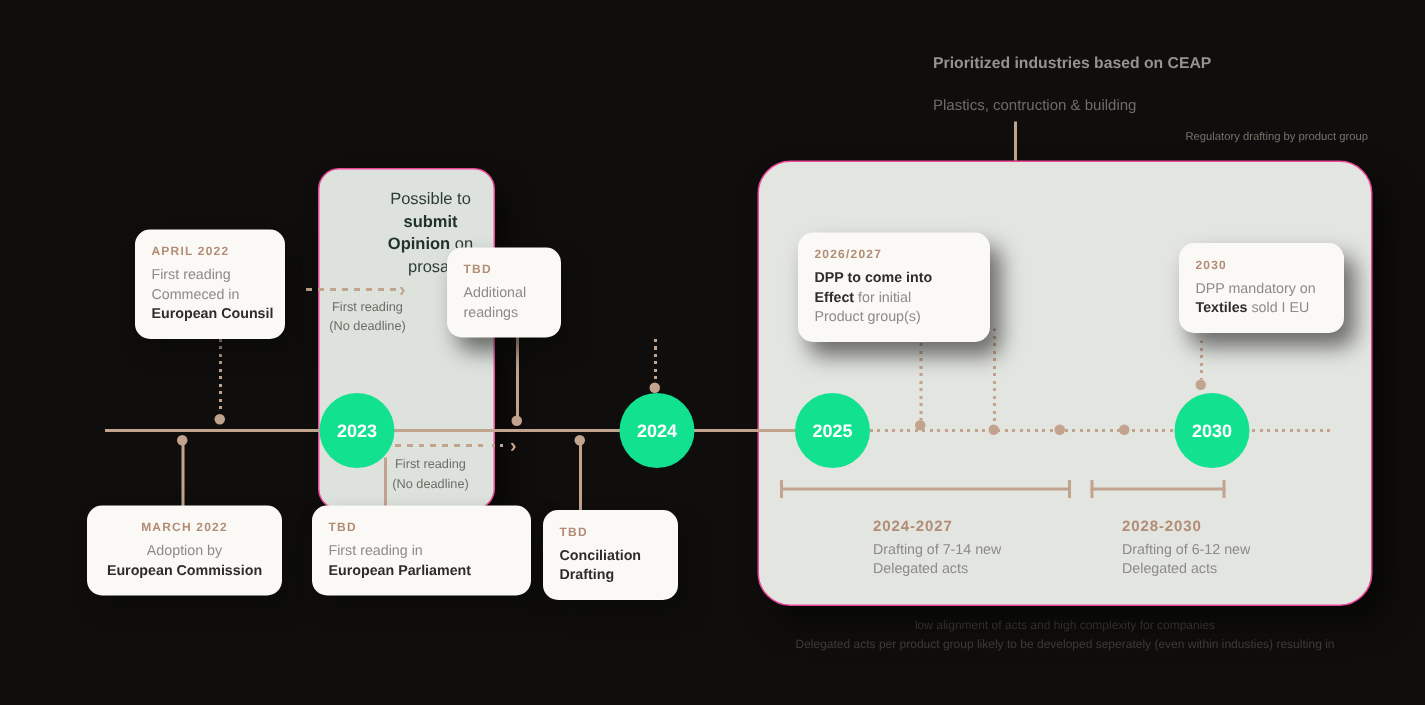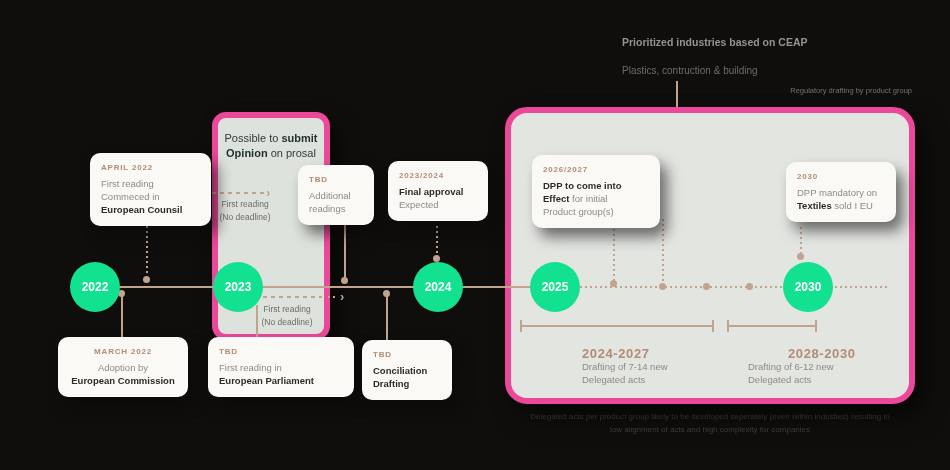--- a/index.html
+++ b/index.html
@@ -3,21 +3,21 @@
 <meta charset="utf-8">
 <style>
   * { margin:0; padding:0; box-sizing:border-box; }
   body { background:#000; }
   .stage {
     position:relative; width:950px; height:470px; overflow:hidden;
     background:#0f0e0c;
     font-family:"Liberation Sans", sans-serif;
   }
   
-  .panel { position:absolute; border:6px solid #ec4899; z-index:1; }
+  .panel { position:absolute; border:1px solid #ec4899; z-index:1;padding-left:32px; }
   .panel-right { left:505px; top:107px; width:410px; height:297px; background:#e3e5e1; border-radius:22px; box-shadow:10px 12px 22px rgba(0,0,0,.55); }
   .panel-opinion { left:212px; top:112px; width:118px; height:228px; background:#dde2dc; border-radius:14px; box-shadow:8px 10px 18px rgba(0,0,0,.55); text-align:center; padding-top:13px; }
   .panel-opinion .op-line { font-size:11px; line-height:15px; color:#2e3d37; }
   .panel-opinion .b { font-weight:bold; color:#22332d; }
   
   .tl-solid { position:absolute; left:70px; top:286px; width:472px; height:2px; background:#c2a48e; z-index:2; }
   .tl-dotted { position:absolute; left:580px; top:286px; width:308px; height:2px; z-index:2;
     background:repeating-linear-gradient(90deg,#c2a48e 0 2px,transparent 2px 5px); }
   .year-circle { position:absolute; width:50px; height:50px; border-radius:50%; background:#12e18f;
     color:#fff; font-size:12px; font-weight:bold; display:flex; align-items:center; justify-content:center; z-index:3; }
@@ -32,21 +32,21 @@
     box-shadow:7px 9px 14px rgba(10,10,8,.55); }
   .card .tag { font-size:8px; font-weight:bold; letter-spacing:.8px; color:#b28c74; margin-bottom:5px; }
   .card .line { font-size:9.5px; line-height:13px; color:#8c8b87; white-space:nowrap; }
   .card .b { color:#2d2c29; font-weight:bold; }
   
   .note { position:absolute; text-align:center; font-size:8.5px; line-height:13px; color:#6e6d68; z-index:2; }
   
   .range-line { position:absolute; top:325px; height:2px; background:#c2a48e; z-index:2; }
   .range-line::before, .range-line::after { content:""; position:absolute; top:-5px; width:2px; height:12px; background:#c2a48e; }
   .range-line::before { left:0; } .range-line::after { right:0; }
-  .range-tag { position:absolute; font-size:13px; font-weight:bold; letter-spacing:.6px; color:#b28c74; z-index:2; }
+  .range-tag { position:absolute; font-size:10px; font-weight:bold; letter-spacing:.6px; color:#b28c74; z-index:2; }
   .range-text { position:absolute; font-size:9.5px; line-height:13px; color:#8c8b87; z-index:2; }
   
   .hdr-title { position:absolute; left:622px; top:36px; font-size:10.5px; font-weight:bold; color:#94938c; }
   .hdr-line1 { position:absolute; left:622px; top:51px; font-size:10px; color:#6d6c66; }
   .hdr-line2 { position:absolute; left:622px; top:65px; font-size:10px; color:#6d6c66; }
   .reg-note { position:absolute; left:700px; top:86px; width:212px; text-align:right; font-size:7.5px; color:#747369; }
   
   .footnote { position:absolute; left:510px; top:411px; width:400px; text-align:center; font-size:8px; line-height:12.5px; color:#413f3a; }
 </style>
 </head>
@@ -96,50 +96,44 @@
   </div>
 
   <div class="dash-h" style="left:247px; top:296px; width:75px;"></div>
   <div class="dash-h" style="left:328px; top:296px; width:9px; background:repeating-linear-gradient(90deg,#c2a48e 0 2px,transparent 2px 5px);"></div>
   <div class="chev" style="left:340px; top:290px;">›</div>
   <div class="note" style="left:245px; top:303px; width:84px;">
     <div>First reading</div>
     <div>(No deadline)</div>
   </div>
 
-  <div class="year-circle" style="left:70px; top:262px;">2022</div>
   <div class="year-circle" style="left:213px; top:262px;">2023</div>
   <div class="year-circle" style="left:413px; top:262px;">2024</div>
   <div class="year-circle" style="left:530px; top:262px;">2025</div>
   <div class="year-circle" style="left:783px; top:262px;">2030</div>
 
-  <div class="card" style="left:90px; top:153px; width:121px;">
+  <div class="card" style="left:90px; top:153px; width:100px;">
     <div class="tag">APRIL 2022</div>
     <div class="line">First reading</div>
     <div class="line">Commeced in</div>
     <div class="line b">European Counsil</div>
   </div>
 
   <div class="card" style="left:58px; top:337px; width:130px;text-align:center;">
     <div class="tag">MARCH 2022</div>
     <div class="line">Adoption by</div>
     <div class="line b">European Commission</div>
   </div>
 
   <div class="card" style="left:298px; top:165px; width:76px;">
     <div class="tag">TBD</div>
     <div class="line">Additional</div>
     <div class="line">readings</div>
   </div>
 
-  <div class="card" style="left:388px; top:161px; width:100px;">
-    <div class="tag">2023/2024</div>
-    <div class="line b">Final approval</div>
-    <div class="line">Expected</div>
-  </div>
 
   <div class="card" style="left:208px; top:337px; width:146px;">
     <div class="tag">TBD</div>
     <div class="line">First reading in</div>
     <div class="line b">European Parliament</div>
   </div>
 
   <div class="card" style="left:362px; top:340px; width:90px;">
     <div class="tag">TBD</div>
     <div class="line b">Conciliation</div>
@@ -160,24 +154,24 @@
     <div class="line"><span class="b">Textiles</span><span> sold I EU</span></div>
   </div>
 
   <div class="range-line" style="left:520px; width:194px;"></div>
   <div class="range-line" style="left:727px; width:90px;"></div>
   <div class="range-tag" style="left:582px; top:346px;">2024-2027</div>
   <div class="range-text" style="left:582px; top:360px;">
     <div>Drafting of 7-14 new</div>
     <div>Delegated acts</div>
   </div>
-  <div class="range-tag" style="left:748px; top:346px;margin-left:40px;">2028-2030</div>
+  <div class="range-tag" style="left:748px; top:346px;">2028-2030</div>
   <div class="range-text" style="left:748px; top:360px;">
     <div>Drafting of 6-12 new</div>
     <div>Delegated acts</div>
   </div>
 
   <div class="footnote">
+    <div>low alignment of acts and high complexity for companies</div>
     <div>Delegated acts per product group likely to be developed seperately (even within industies) resulting in</div>
-    <div>low alignment of acts and high complexity for companies</div>
   </div>
 
 </div>
 
 </body></html>

